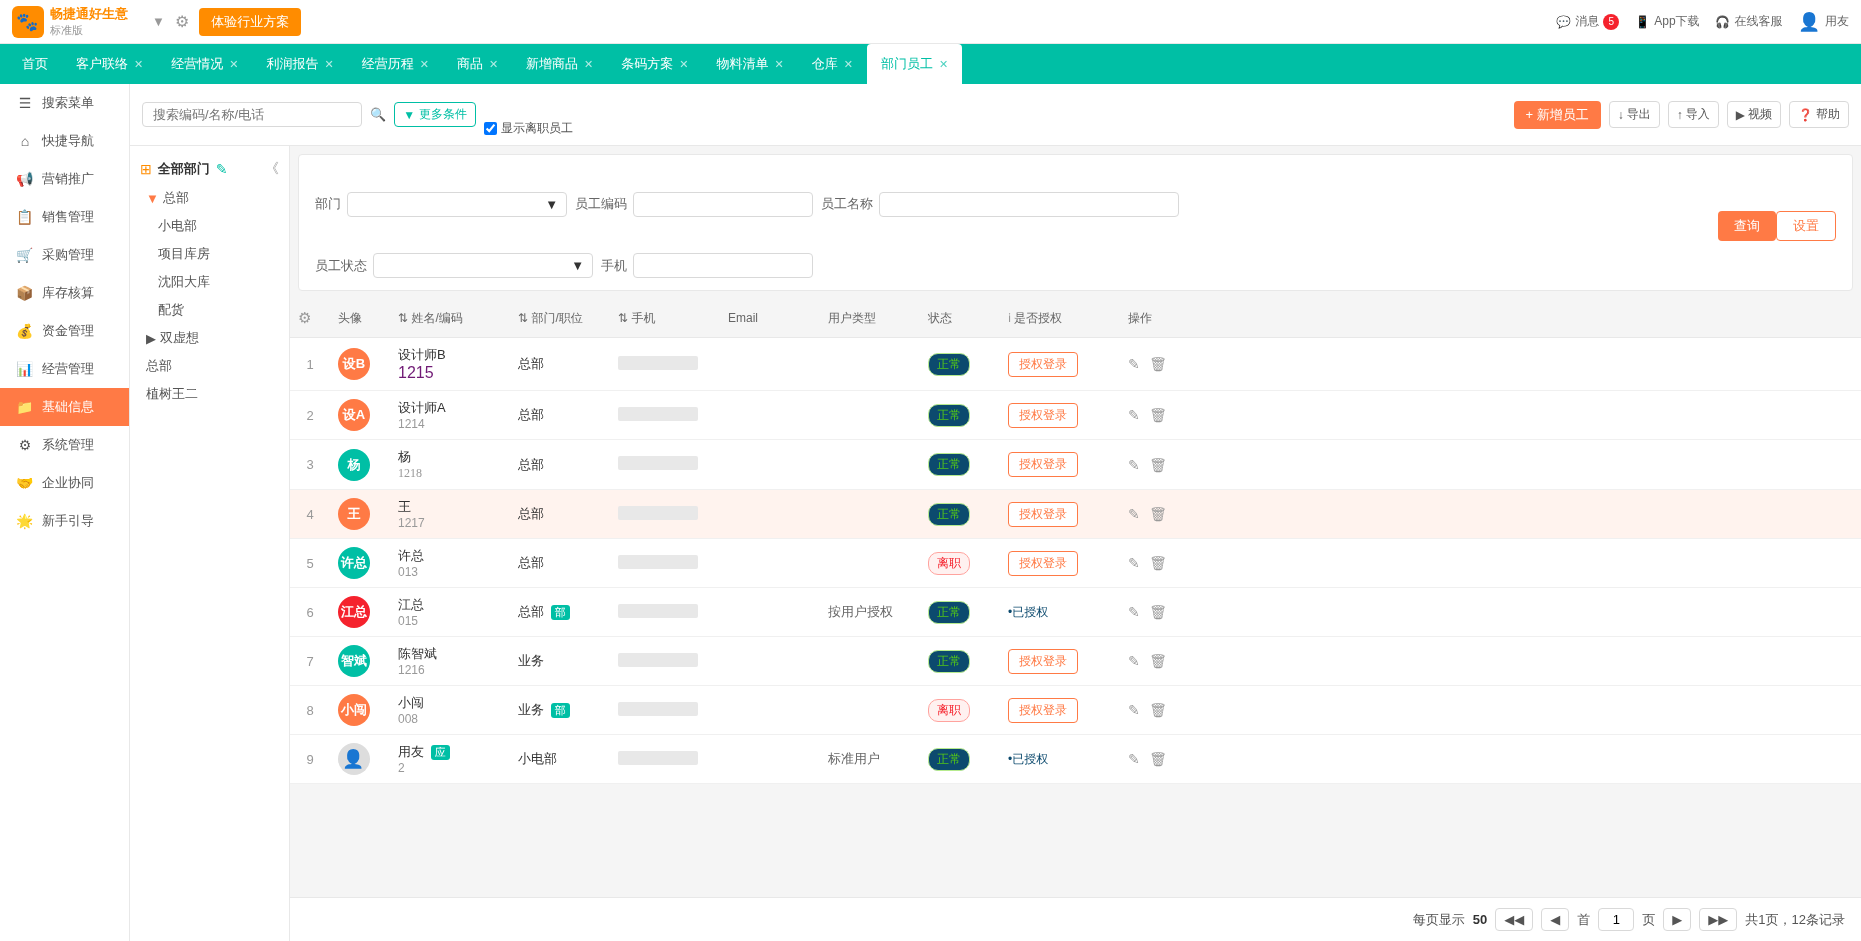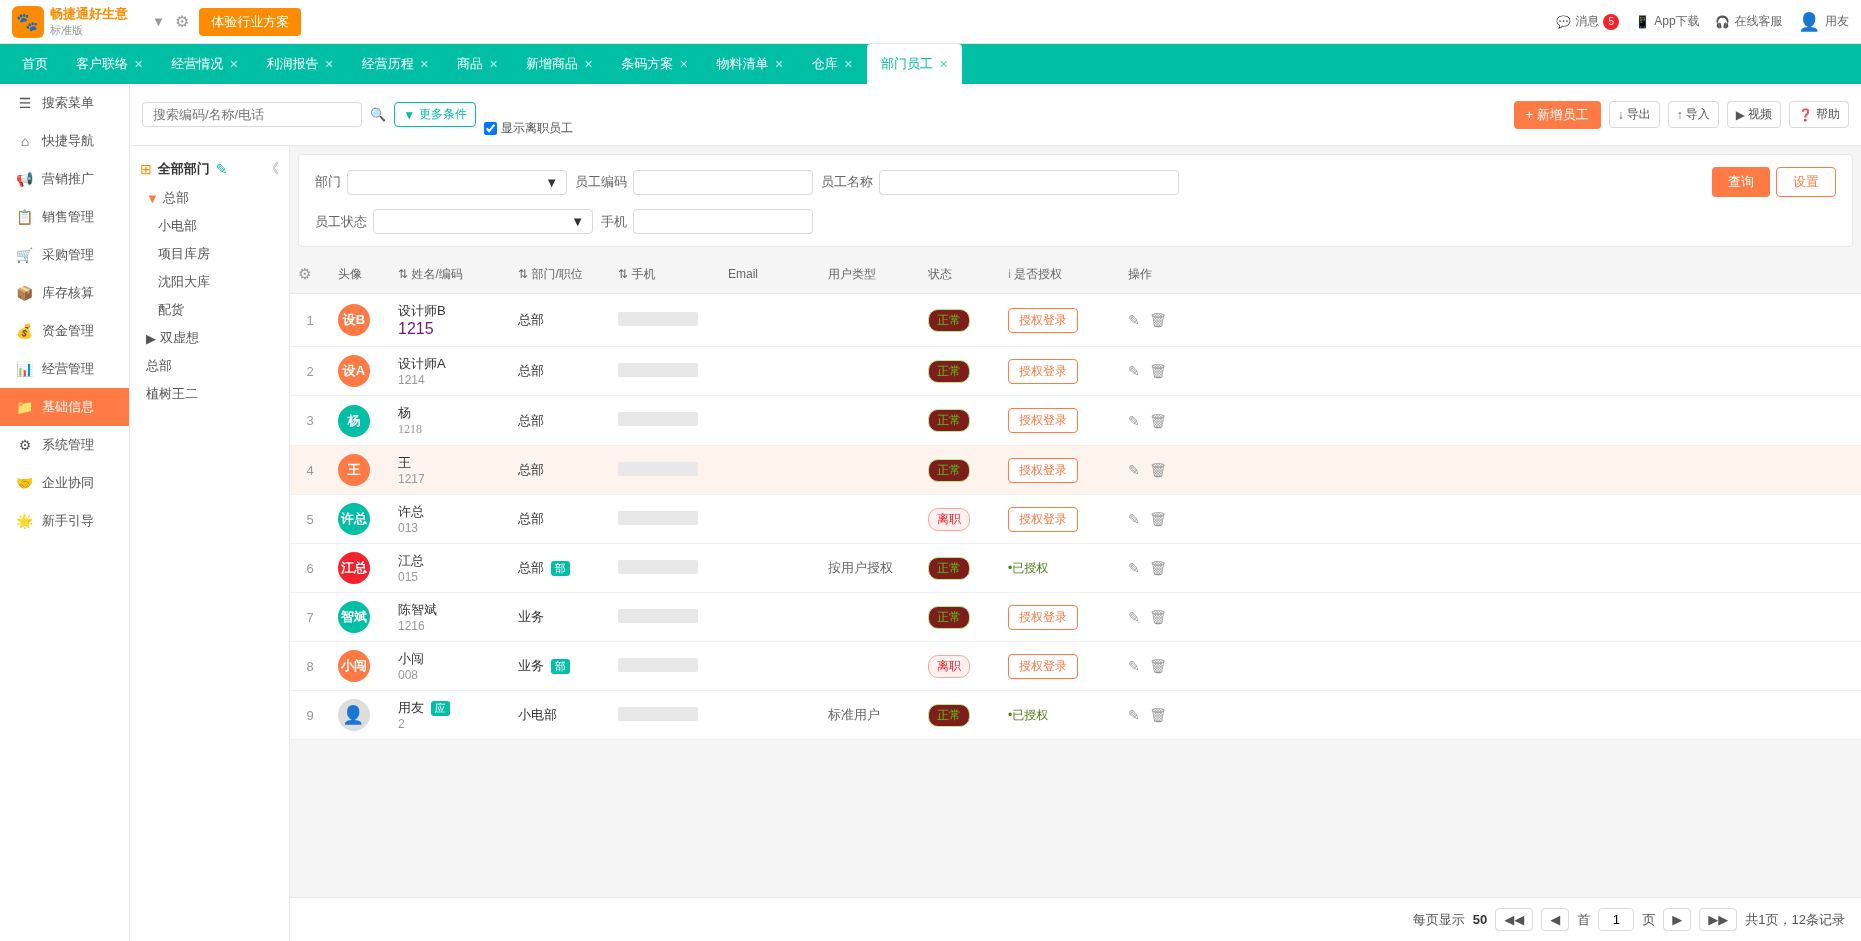--- a/index.html
+++ b/index.html
@@ -76,24 +76,24 @@
     thead th { padding: 10px 8px; text-align: left; font-size: 12px; color: #666; font-weight: normal; border-bottom: 1px solid #e8e8e8; white-space: nowrap; }
     tbody tr { border-bottom: 1px solid #f0f0f0; }
     tbody tr.highlighted { background: #fff3ee; }
     tbody td { padding: 8px 8px; font-size: 13px; color: #333; vertical-align: middle; }
     .avatar { width: 32px; height: 32px; border-radius: 50%; display: flex; align-items: center; justify-content: center; color: #fff; font-size: 13px; font-weight: bold; flex-shrink: 0; }
     .avatar.orange { background: #ff7a45; }
     .avatar.teal { background: #00bfa5; }
     .avatar.red { background: #f5222d; }
     .avatar-placeholder { width: 32px; height: 32px; border-radius: 50%; background: #ddd; display: flex; align-items: center; justify-content: center; }
     .status-badge { display: inline-block; padding: 2px 8px; border-radius: 10px; font-size: 12px; }
-    .status-normal { background: #7f1d1d; color: #52c41a; border: 1px solid #b7eb8f; }
+    .status-normal { background: #0c4a6e; color: #52c41a; border: 1px solid #b7eb8f; }
     .status-resigned { background: #fff1f0; color: #f5222d; border: 1px solid #ffa39e; }
     .auth-btn { border: 1px solid #ff7a45; color: #ff7a45; background: #fff; border-radius: 4px; padding: 3px 10px; font-size: 12px; cursor: pointer; }
-    .authorized { color: #4d7c0f; font-size: 12px; margin-top: 24px; }
+    .authorized { color: #0c4a6e; font-size: 12px; margin-top: 24px; }
     .op-btn { color: #999; cursor: pointer; font-size: 14px; margin-right: 6px; }
     .dept-tag { display: inline-block; background: #00bfa5; color: #fff; border-radius: 3px; font-size: 11px; padding: 0 4px; margin-left: 3px; }
     .phone-blur { display: inline-block; width: 80px; height: 14px; background: #e8e8e8; border-radius: 2px; }
 
     
     .pagination { display: flex; align-items: center; justify-content: flex-end; padding: 10px 16px; background: #fff; border-top: 1px solid #e8e8e8; gap: 8px; font-size: 13px; color: #555; }
     .page-btn { border: 1px solid #d9d9d9; background: #fff; border-radius: 4px; padding: 3px 8px; cursor: pointer; color: #555; font-size: 13px; }
     .page-input { border: 1px solid #d9d9d9; border-radius: 4px; width: 36px; text-align: center; padding: 3px; font-size: 13px; }
     .info-icon { color: #999; font-size: 12px; margin-right: 3px; }
 
@@ -272,21 +272,21 @@
               </div>
             </div>
             <div class="filter-field">
               <span class="filter-label">员工编码</span>
               <input class="filter-input" type="text" style="">
             </div>
             <div class="filter-field">
               <span class="filter-label">员工名称</span>
               <input class="filter-input" type="text" style="width: 300px;">
             </div>
-            <div style="margin-left:auto;display:flex;gap:6px;">
+            <div style="margin-left:auto;display:flex;margin-top:44px;">
               <button class="search-btn">查询</button>
               <button class="set-btn">设置</button>
             </div>
           </div>
           <div class="filter-row">
             <div class="filter-field">
               <span class="filter-label">员工状态</span>
               <div class="filter-select" style="width:220px;">
                 <span></span>
                 <span>▼</span>

